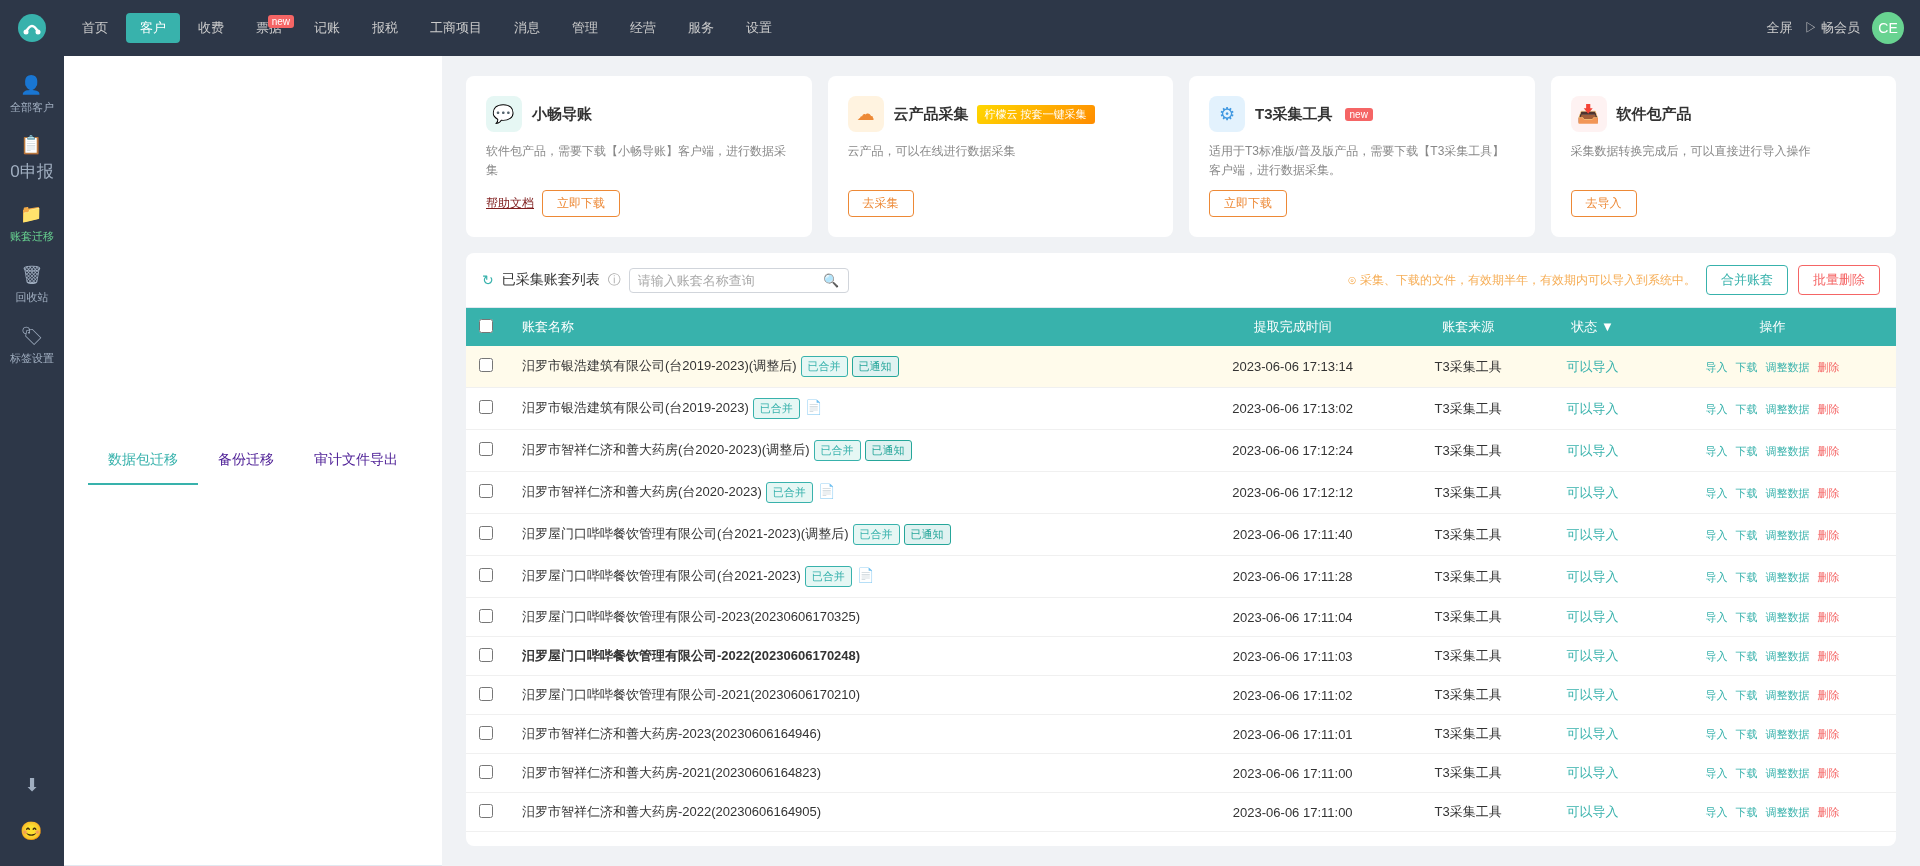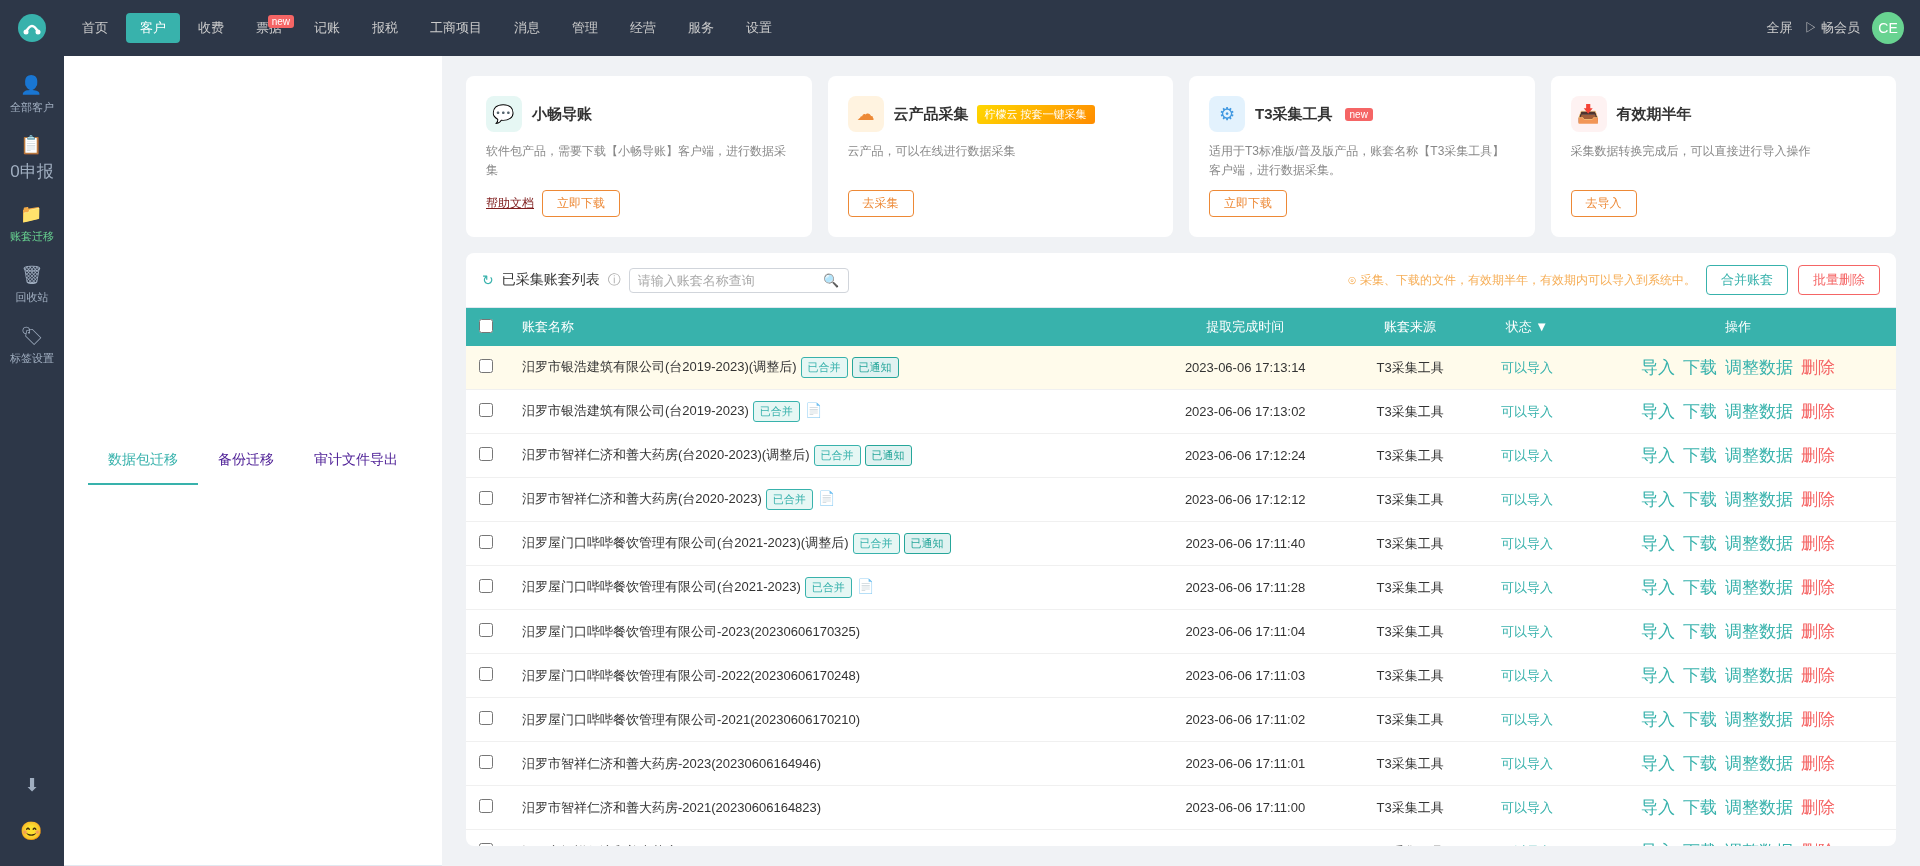--- a/index.html
+++ b/index.html
@@ -77,21 +77,21 @@
     thead th:nth-child(2) { text-align: left; padding-left: 16px; }
     tbody tr { border-bottom: 1px solid #f0f0f0; }
     tbody tr.highlighted { background: #fffbeb; }
     tbody td { padding: 10px 12px; text-align: center; font-size: 13px; color: #333; }
     tbody td:nth-child(2) { text-align: left; padding-left: 16px; }
     input[type="checkbox"] { width: 14px; height: 14px; cursor: pointer; }
     .status-badge { color: #38b2ac; }
     .tag-badge { display: inline-flex; align-items: center; padding: 2px 6px; border-radius: 3px; font-size: 11px; margin-left: 4px; }
     .tag-green { background: #e6f7f4; color: #38b2ac; border: 1px solid #38b2ac; }
     .tag-teal { background: #e0f2f1; color: #26a69a; border: 1px solid #26a69a; }
-    .action-btn { color: #38b2ac; cursor: pointer; font-size: 17px; margin: 0 4px; text-align: right; }
+    .action-btn { color: #38b2ac; cursor: pointer; font-size: 11px; margin: 0 4px; text-align: right; }
     .action-btn.red { color: #f56565; }
     .icon-btn { color: #999; cursor: pointer; font-size: 14px; margin-left: 6px; }
   </style>
 </head>
 <body>
 
 <div class="top-nav">
   <div class="logo">
     <svg viewBox="0 0 32 32" fill="none">
       <circle cx="16" cy="16" r="14" fill="#38b2ac"></circle>
@@ -192,30 +192,30 @@
         </div>
 
         <div class="card">
           <div class="card-header">
             <div class="card-icon blue">⚙</div>
             <div class="card-title-row">
               <div class="card-title">T3采集工具</div>
               <span class="card-new-badge" style="display:inline-block;background:#f56565;color:#fff;font-size:10px;padding:1px 5px;border-radius:3px;margin-left:4px">new</span>
             </div>
           </div>
-          <div class="card-desc">适用于T3标准版/普及版产品，账套名称【T3采集工具】客户端，进行数据采集。</div>
+          <div class="card-desc">适用于T3标准版/普及版产品，需要下载【T3采集工具】客户端，进行数据采集。</div>
           <div class="card-actions">
             <button class="btn-outline">立即下载</button>
           </div>
         </div>
 
         <div class="card">
           <div class="card-header">
             <div class="card-icon red">📥</div>
-            <div class="card-title">有效期半年</div>
+            <div class="card-title">软件包产品</div>
           </div>
           <div class="card-desc">采集数据转换完成后，可以直接进行导入操作</div>
           <div class="card-actions">
             <button class="btn-outline">去导入</button>
           </div>
         </div>
       </div>
 
       <div class="table-section">
         <div class="table-header">
@@ -298,21 +298,21 @@
                 <tr>
                   <td><input type="checkbox" style=""></td>
                   <td style="text-align: left; padding-left: 16px;"><span>汨罗屋门口哔哔餐饮管理有限公司-2023(20230606170325)</span></td>
                   <td>2023-06-06 17:11:04</td>
                   <td>T3采集工具</td>
                   <td><span class="status-badge">可以导入</span></td>
                   <td><span class="action-btn">导入</span><span class="action-btn">下载</span><span class="action-btn">调整数据</span><span class="action-btn red">删除</span></td>
                 </tr>
                 <tr>
                   <td><input type="checkbox" style=""></td>
-                  <td style="text-align: left; padding-left: 16px;"><span>汨罗屋门口哔哔餐饮管理有限公司-2022(20230606170248)</span></td>
+                  <td style="text-align: left; padding-left: 16px; font-weight: bold;"><span>汨罗屋门口哔哔餐饮管理有限公司-2022(20230606170248)</span></td>
                   <td>2023-06-06 17:11:03</td>
                   <td>T3采集工具</td>
                   <td><span class="status-badge">可以导入</span></td>
                   <td><span class="action-btn">导入</span><span class="action-btn">下载</span><span class="action-btn">调整数据</span><span class="action-btn red">删除</span></td>
                 </tr>
                 <tr>
                   <td><input type="checkbox" style=""></td>
                   <td style="text-align: left; padding-left: 16px;"><span>汨罗屋门口哔哔餐饮管理有限公司-2021(20230606170210)</span></td>
                   <td>2023-06-06 17:11:02</td>
                   <td>T3采集工具</td>

